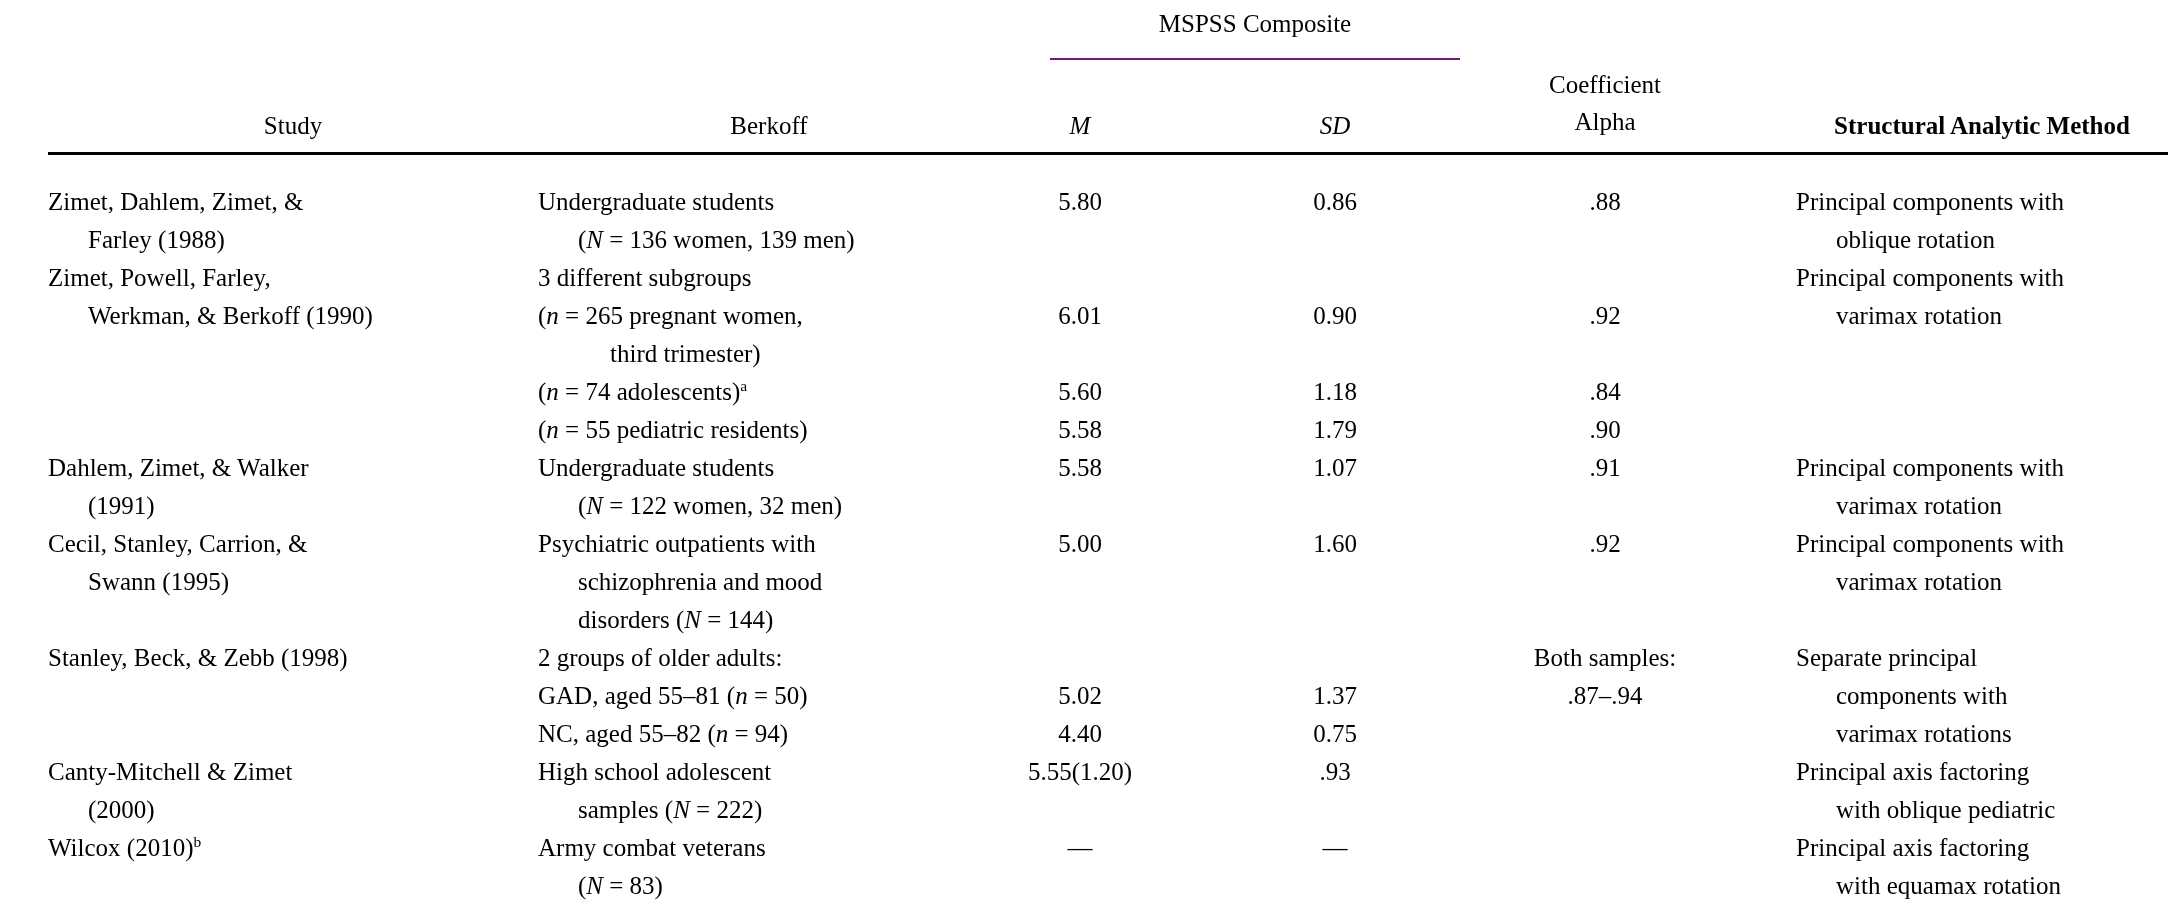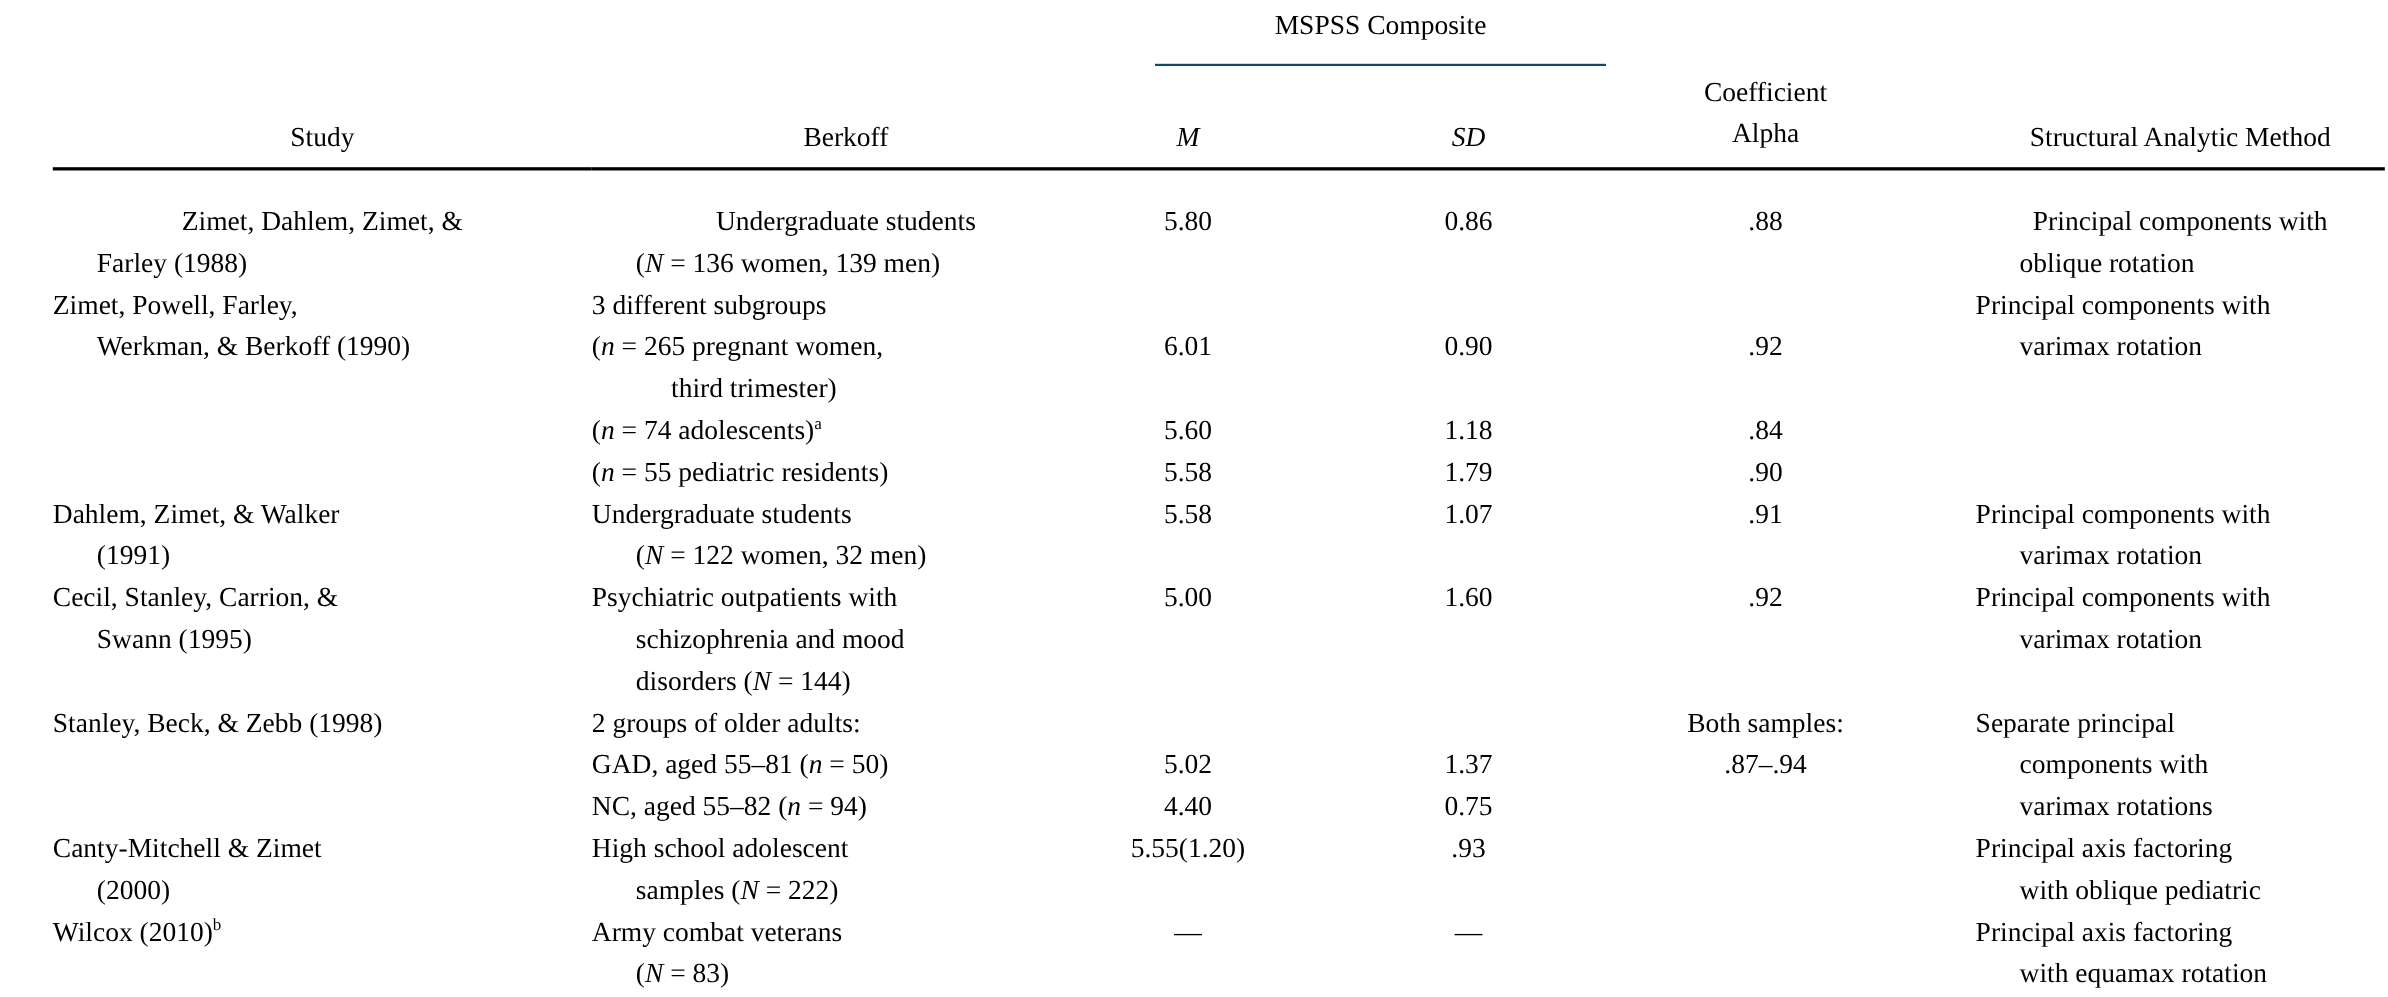--- a/index.html
+++ b/index.html
@@ -27,39 +27,39 @@
   .c { text-align: center; }
   .ital { font-style: italic; }
 
   
   thead td { vertical-align: bottom; }
   .mspss-cell { vertical-align: top; padding-top: 6px; }
   .mspss-inner {
     display: inline-block;
     line-height: 36px;
     padding-bottom: 16px;
-    border-bottom: 2px solid #0c4a6e;
+    border-bottom: 2px solid #701a75;
     width: 410px;
   }
   .bot {
     border-bottom: 3px solid #000;
     padding-bottom: 12px;
     height: 80px;
     text-align: center;
   }
   .alpha-head div { line-height: 37px; }
-  .method-head { padding-left: 96px; }
+  .method-head { padding-left: 96px; font-weight: bold; }
 
   
   tbody td { vertical-align: top; line-height: 38px; }
   tbody td.ind1 { padding-left: 40px; }
   tbody td.ind2 { padding-left: 72px; }
   tbody td.method { padding-left: 96px; }
   tbody td.method.ind1 { padding-left: 136px; }
-  tr.first td { padding-top: 28px; text-align: center; }
+  tr.first td { padding-top: 28px; }
   tr.last td { padding-bottom: 10px; }
   sup { font-size: 0.62em; vertical-align: super; line-height: 0; }
 </style>
 </head>
 <body>
 
 <table>
   <colgroup>
     <col style="width:490px">
     <col style="width:462px">

